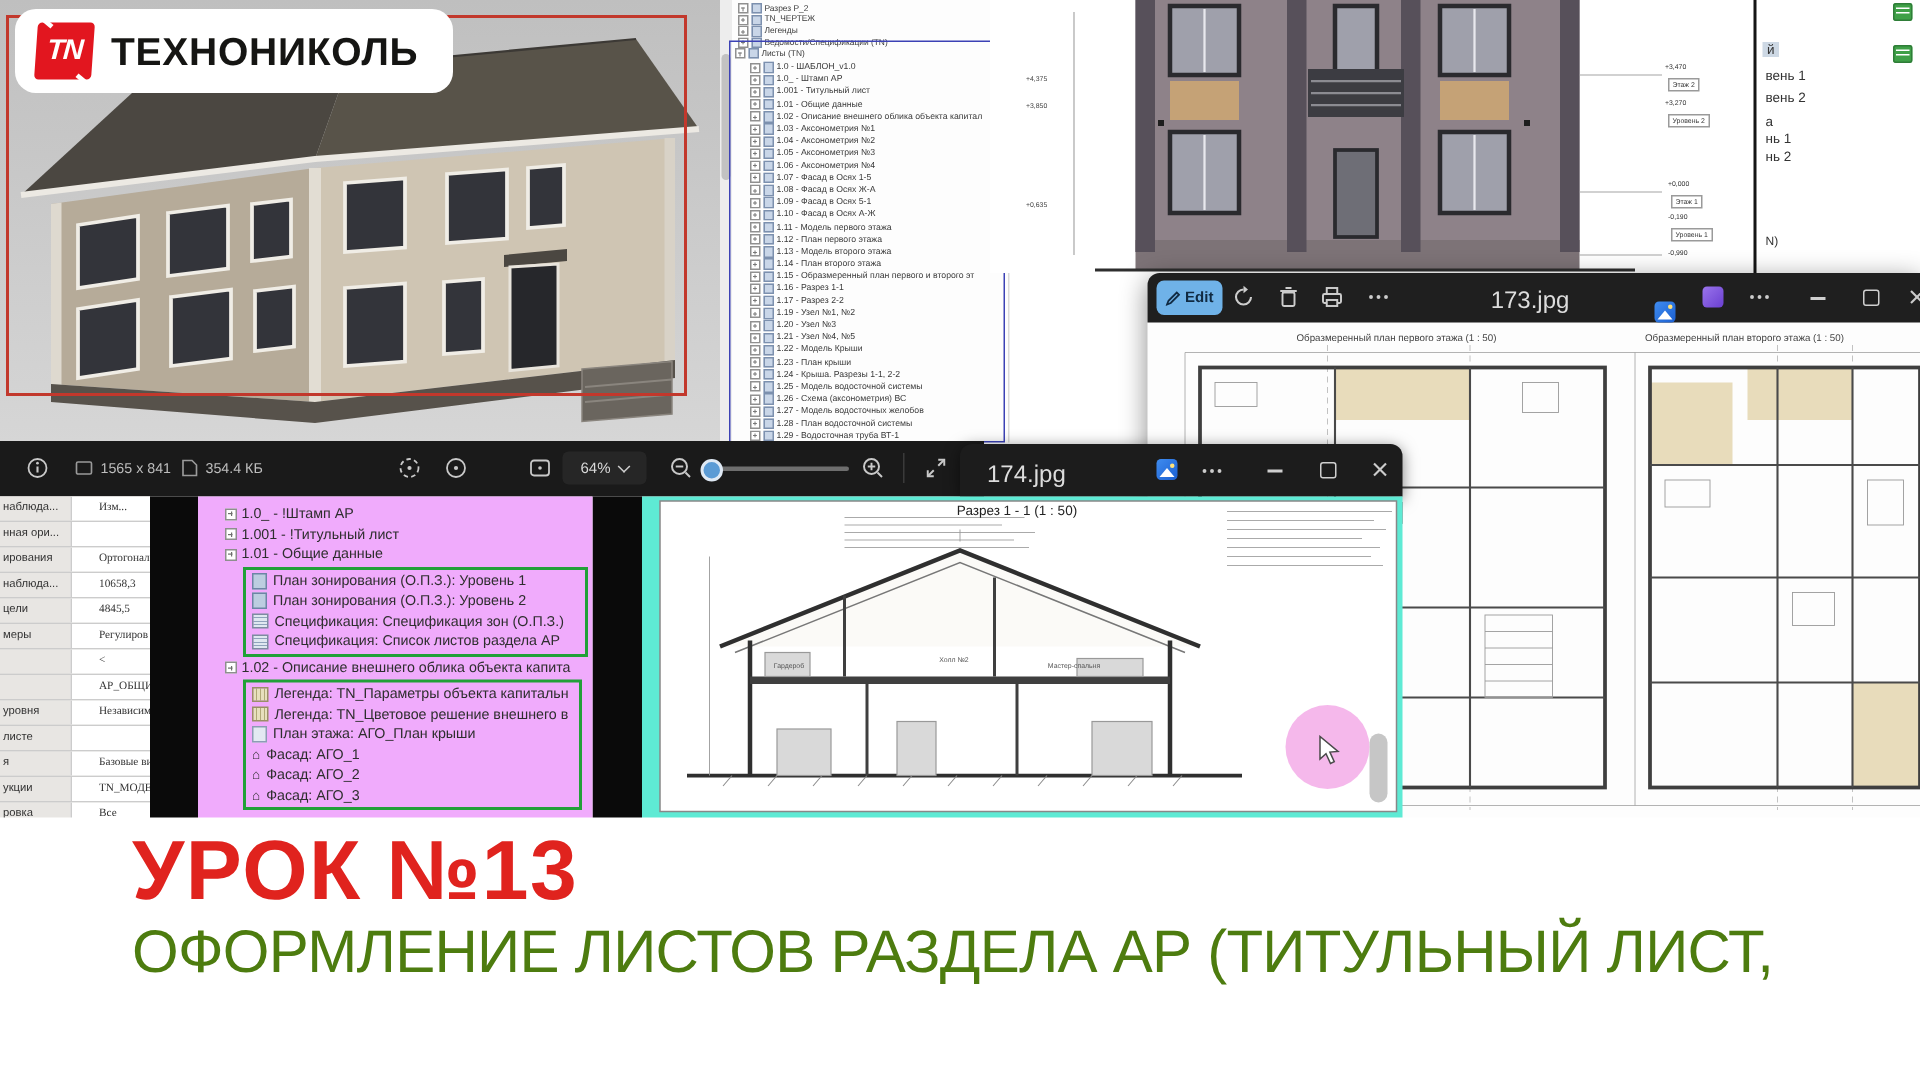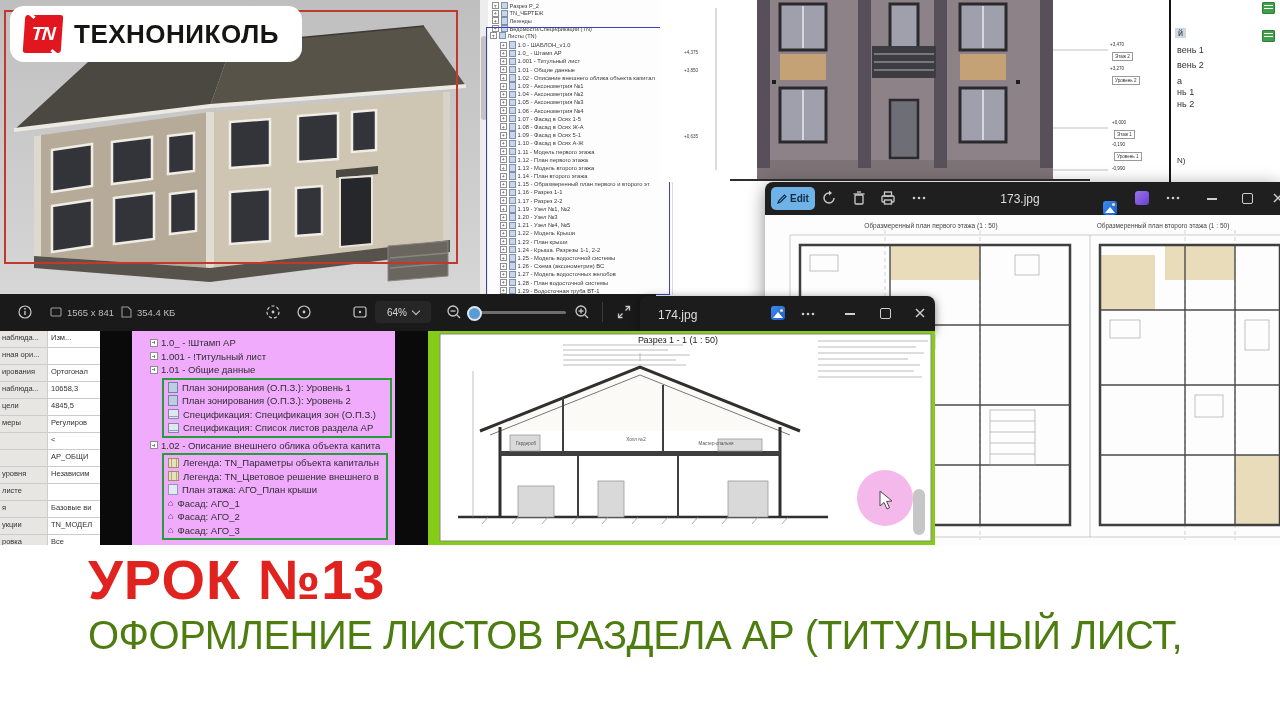--- a/index.html
+++ b/index.html
@@ -43,60 +43,60 @@
   .rp-hl{background:#cdd8e4;padding:0 3px;}
 
   
   #win173{left:765px;top:182px;width:515px;height:366px;background:#fdfdfd;border-radius:8px 0 0 0;
           box-shadow:0 4px 18px rgba(0,0,0,.45);}
   #bar173{position:absolute;left:0;top:0;width:515px;height:33px;background:#1f1f1f;border-radius:8px 0 0 0;
           display:flex;align-items:center;}
   #editBtn{position:absolute;left:6px;top:5px;width:44px;height:23px;background:#6fb2e8;border-radius:5px;
            display:flex;align-items:center;justify-content:center;gap:3px;color:#102a42;font-size:10px;font-weight:bold;}
   .barIc{position:absolute;top:8px;width:16px;height:16px;}
-  .wtitle{color:#ddd;font-size:12px;}
+  .wtitle{color:#ddd;font-size:16px;}
   #toolbarA{left:0;top:294px;width:656px;height:37px;background:#1a1a1a;}
   #bar174{left:640px;top:296px;width:295px;height:35px;background:#1c1c1c;border-radius:8px 8px 0 0;
           box-shadow:0 2px 10px rgba(0,0,0,.5);}
   .tbtxt{color:#bdbdbd;font-size:9.5px;}
   .zoomPill{position:absolute;left:375px;top:7px;width:56px;height:22px;background:#262626;border-radius:4px;
             display:flex;align-items:center;justify-content:center;gap:6px;color:#d8d8d8;font-size:10px;}
   .chev{width:5px;height:5px;border-right:1.3px solid #cfcfcf;border-bottom:1.3px solid #cfcfcf;transform:rotate(45deg);margin-top:-3px;}
   .phIcon{width:14px;height:14px;border-radius:3px;background:linear-gradient(135deg,#3f8cf0,#1b5fd0);position:relative;overflow:hidden;}
   .phIcon:before{content:"";position:absolute;left:2px;bottom:2px;border-left:5px solid transparent;border-right:5px solid transparent;border-bottom:6px solid #fff;}
   .phIcon:after{content:"";position:absolute;right:2.5px;top:2.5px;width:3px;height:3px;border-radius:50%;background:#ffe27a;}
   .purIcon{width:14px;height:14px;border-radius:3px;background:linear-gradient(135deg,#9a74ec,#6a3fd0);}
   .maxBox{width:9px;height:9px;border:1.2px solid #cfcfcf;border-radius:2px;}
   .minBar{width:10px;height:1.5px;background:#cfcfcf;}
 
   
   #propsPanel{left:0;top:331px;width:100px;height:217px;background:#e3e1de;}
   .prow{display:flex;height:16px;border-bottom:.5px solid #ccc;font-size:7.5px;color:#333;}
   .plabel{width:44px;background:#e8e6e3;padding:2px 1px 0 2px;overflow:hidden;white-space:nowrap;}
-  .pvalue{flex:1;background:#fff;border-left:.5px solid #ccc;padding:2px 1px 0 3px;overflow:hidden;white-space:nowrap;}
+  .pvalue{flex:1;background:#fff;border-left:.5px solid #ccc;padding:2px 1px 0 18px;overflow:hidden;white-space:nowrap;font-family:Liberation Serif, serif;}
   #black1{left:100px;top:331px;width:32px;height:217px;background:#0a0a0a;}
   #black2{left:395px;top:331px;width:33px;height:217px;background:#0a0a0a;}
 
   #zoomTree{left:132px;top:331px;width:263px;height:217px;background:#f0abfc;padding:5px 0 0 18px;box-sizing:border-box;}
   .zrow{display:flex;align-items:center;height:13.5px;font-size:9.5px;color:#2e2e2e;white-space:nowrap;overflow:hidden;}
   .zexp{flex:0 0 auto;width:6px;height:6px;margin-right:3px;border:.6px solid #8e8e8e;background:
         linear-gradient(#6e6e6e,#6e6e6e) center/3.4px .8px no-repeat,
         linear-gradient(#6e6e6e,#6e6e6e) center/.8px 3.4px no-repeat,#fff;}
   .zdoc{flex:0 0 auto;width:8px;height:9px;background:#bccde0;border:.6px solid #6d85a5;margin-right:4px;}
   .zsched{flex:0 0 auto;width:9px;height:8px;margin-right:4px;border:.6px solid #7d8ba0;background:
         repeating-linear-gradient(#dfe7f0 0 1.6px,#8fa3bc 1.6px 2.2px);}
   .zleg{flex:0 0 auto;width:9px;height:8px;margin-right:4px;border:.6px solid #9a8f66;background:
         repeating-linear-gradient(90deg,#e7e0bd 0 2px,#b1a878 2px 2.6px);}
   .zplan{flex:0 0 auto;width:8px;height:9px;background:#e3e9f2;border:.6px solid #8c9cb4;margin-right:4px;}
   .zfac{flex:0 0 auto;margin-right:4px;font-size:9px;color:#2e2e2e;line-height:9px;}
   .zfac:before{content:"⌂";}
   .gbox{border:2px solid #21a038;margin:1px 0 1px 12px;padding:1px 0 1px 4px;}
 
   
-  #sectionArea{left:428px;top:331px;width:507px;height:217px;background:#84cc16;}
+  #sectionArea{left:428px;top:331px;width:507px;height:217px;background:#5eead4;}
   .roomlbl{font-size:4.6px;color:#555;text-align:center;}
 
   
   #pinkDot{left:857px;top:470px;width:56px;height:56px;border-radius:50%;background:rgba(243,166,230,.8);}
   #scrollThumb174{left:913px;top:489px;width:12px;height:46px;background:#c6c6c6;border-radius:6px;}
   .schedIc{width:13px;height:12px;background:#3fa047;border-radius:2px;
            box-shadow:inset 0 0 0 1px #2f7d38;position:relative;}
   .schedIc:before{content:"";position:absolute;left:2px;top:3px;width:9px;height:1px;background:#fff;box-shadow:0 3px 0 #fff;}
 
   

